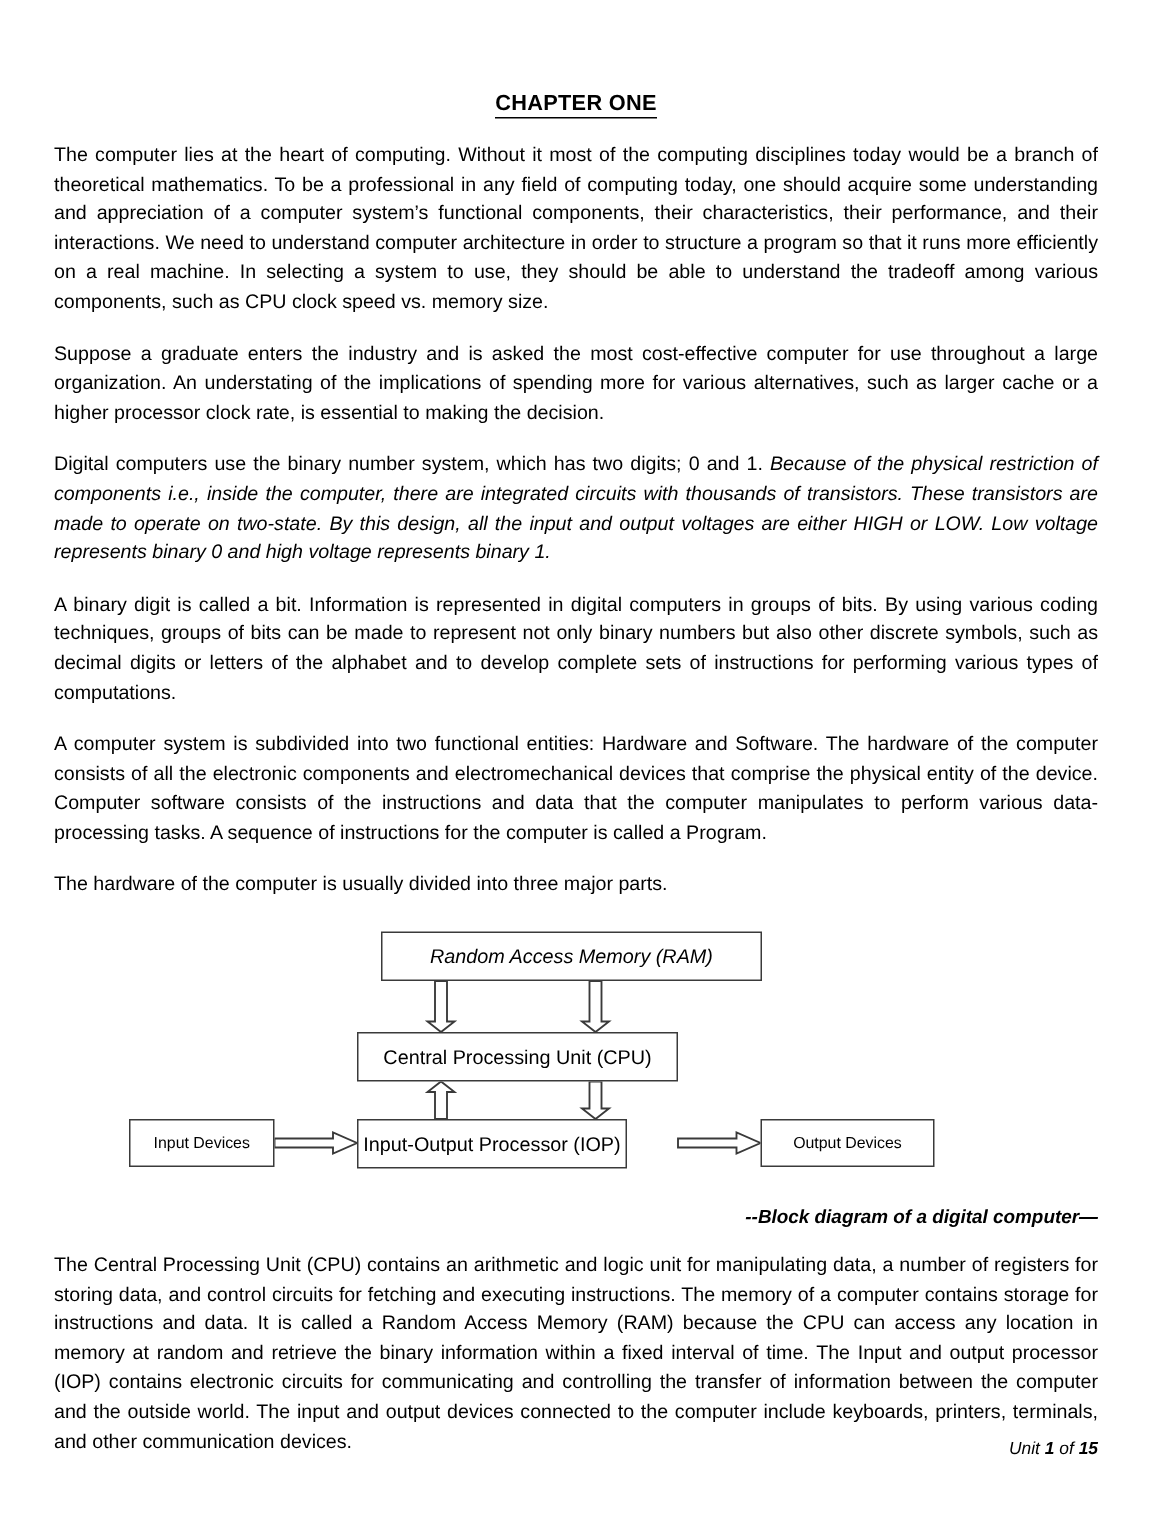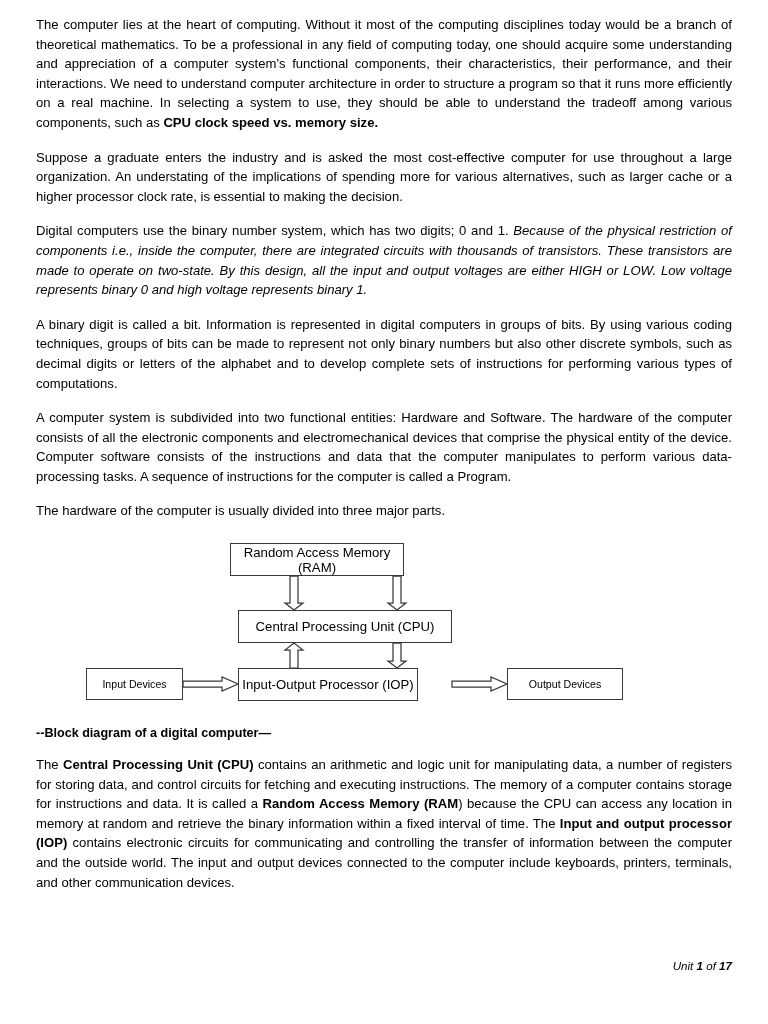--- a/index.html
+++ b/index.html
@@ -53,21 +53,21 @@
   
   p.body {
     font-size: 13.1px;
     line-height: 19.6px;
     text-align: justify;
     text-justify: inter-word;
     margin: 0;
     padding-top: 15px;
     hyphens: none;
   }
-  .bold { font-weight: bold; }
+  .bold { font-weight: normal; }
   .ital { font-style: italic; }
 
   
   .diagram {
     position: relative;
     width: 698px;
     height: 175px;
     margin-top: 18px;
   }
   .dbox {
@@ -82,42 +82,43 @@
     color: #000;
   }
   .dbox.main {
     font-size: 13.2px;
     height: 33px;
   }
   .dbox.io {
     font-size: 10.6px;
     height: 32px;
   }
-  .ram  { left: 194px; top: 4px;   width: 174px; }
+  .ram  { left: 218px; top: 4px;   width: 254px; font-style: italic; }
   .cpu  { left: 202px; top: 71px;  width: 214px; }
   .iop  { left: 202px; top: 129px; width: 180px; }
   .indev  { left: 50px;  top: 129px; width: 97px; }
   .outdev { left: 471px; top: 129px; width: 116px; }
 
   .arrow-svg {
     position: absolute;
     left: 0; top: 0;
     width: 698px;
     height: 175px;
     overflow: visible;
   }
   .arrow-shape {
     fill: #ffffff;
     stroke: #3a3a3a;
     stroke-width: 1.25;
     stroke-linejoin: miter;
   }
 
   .caption {
-    text-align: left;
+    text-align: right;
+    font-style: italic;
     font-weight: bold;
     font-size: 12.6px;
     margin: 0;
     padding-top: 12px;
   }
 
   
   .footer {
     position: absolute;
     right: 36px;
@@ -126,20 +127,21 @@
     font-size: 11.6px;
     text-align: right;
   }
   .footer b { font-weight: bold; }
 </style>
 </head>
 <body>
 
 <div class="page">
 
+  <h1 class="chapter-title"><span>CHAPTER ONE</span></h1>
 
 
   <p class="body"><span>The computer lies at the heart of computing. Without it most of the computing disciplines today would be a branch of theoretical mathematics. To be a professional in any field of computing today, one should acquire some understanding and appreciation of a computer system’s functional components, their characteristics, their performance, and their interactions. We need to understand computer architecture in order to structure a program so that it runs more efficiently on a real machine. In selecting a system to use, they should be able to understand the tradeoff among various components, such as </span><span class="bold">CPU clock speed vs. memory size.</span></p>
 
   <p class="body">Suppose a graduate enters the industry and is asked the most cost-effective computer for use throughout a large organization. An understating of the implications of spending more for various alternatives, such as larger cache or a higher processor clock rate, is essential to making the decision.</p>
 
   <p class="body"><span>Digital computers use the binary number system, which has two digits; 0 and 1. </span><span class="ital">Because of the physical restriction of components i.e., inside the computer, there are integrated circuits with thousands of transistors. These transistors are made to operate on two-state. By this design, all the input and output voltages are either HIGH or LOW. Low voltage represents binary 0 and high voltage represents binary 1.</span></p>
 
   <p class="body">A binary digit is called a bit. Information is represented in digital computers in groups of bits. By using various coding techniques, groups of bits can be made to represent not only binary numbers but also other discrete symbols, such as decimal digits or letters of the alphabet and to develop complete sets of instructions for performing various types of computations.</p>
 
@@ -179,15 +181,15 @@
     <div class="dbox io outdev">
         <span>Output Devices</span>
       </div>
 
   </div>
 
   <p class="caption">--Block diagram of a digital computer—</p>
 
   <p class="body"><span>The </span><span class="bold">Central Processing Unit (CPU)</span><span> contains an arithmetic and logic unit for manipulating data, a number of registers for storing data, and control circuits for fetching and executing instructions. The memory of a computer contains storage for instructions and data. It is called a </span><span class="bold">Random Access Memory (RAM</span><span>) because the CPU can access any location in memory at random and retrieve the binary information within a fixed interval of time. The </span><span class="bold">Input and output processor (IOP)</span><span> contains electronic circuits for communicating and controlling the transfer of information between the computer and the outside world. The input and output devices connected to the computer include keyboards, printers, terminals, and other communication devices.</span></p>
 
-  <div class="footer"><span>Unit </span><b>1</b><span> of </span><b>17</b></div>
+  <div class="footer"><span>Unit </span><b>1</b><span> of </span><b>15</b></div>
 
 </div>
 
 </body></html>

